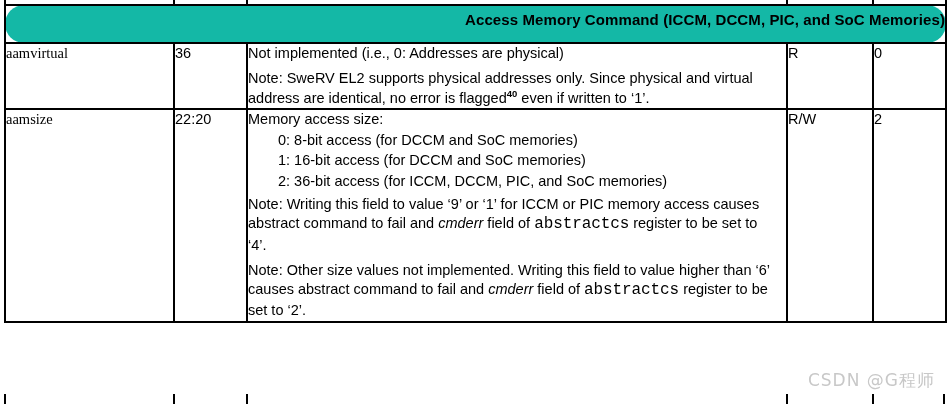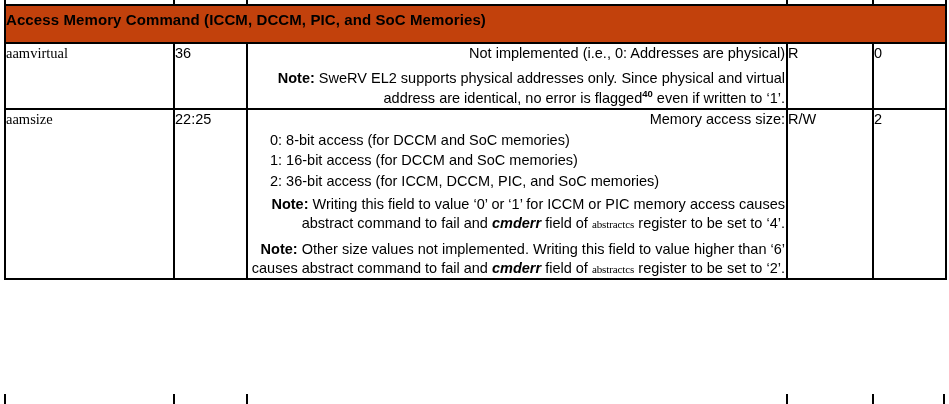--- a/index.html
+++ b/index.html
@@ -47,61 +47,61 @@
   col.c-bits  { width:  73px; }
   col.c-desc  { width: 540px; }
   col.c-acc   { width:  86px; }
   col.c-rst   { width:  73px; }
 
   
   tr.sliver td { height: 4px; border-top: none; border-bottom: 2px solid #000000; padding: 0; }
 
   
   tr.group-row td {
-    background: #c2410c;
-    text-align: left;
+    background: #14b8a6;
+    text-align: right;
     font-weight: bold;
     font-size: 15px;
     height: 29px;
     padding: 4px 0 3px 0;
     letter-spacing: 0.1px;
+    border-radius: 19px;
   }
 
   
   td.cell {
     padding: 6px 8px 8px 9px;
   }
   td.cell-name   { padding-left: 9px; font-family: Liberation Serif, serif; }
   td.cell-bits   { padding-left: 10px; }
   td.cell-desc   { padding-left: 8px; padding-right: 6px; }
   td.cell-acc    { padding-left: 10px; }
   td.cell-rst    { padding-left: 10px; }
 
   .para {
-    margin: 0 1px 6px 0;
-    text-align: right;
+    margin: 0 9px 6px 0;
   }
   .para:last-child { margin-bottom: 0; }
   .para.tight { margin-bottom: 0; }
 
   .bullet-list {
     margin: 2px 0 4px 0;
     padding: 0;
     list-style: none;
   }
   .bullet-list li {
     margin: 0 0 1px 0;
-    padding-left: 22px;
-  }
-
-  b.note-lbl { font-weight: bold; }
-  i.ital { font-style: italic; font-weight: bold; }
+    padding-left: 30px;
+  }
+
+  b.note-lbl { font-weight: normal; }
+  i.ital { font-style: italic; }
   code.mono {
-    font-family: Liberation Serif, serif;
-    font-size: 11px;
+    font-family: Liberation Mono, monospace;
+    font-size: 16px;
     letter-spacing: -0.1px;
   }
   sup.fn { font-size: 9.5px; vertical-align: super; line-height: 0; font-weight: bold; }
 
   
   .watermark {
     position: absolute;
     right: 14px;
     bottom: 12px;
     font-size: 17px;
@@ -163,41 +163,42 @@
         <td class="cell cell-desc">
           <p class="para">Not implemented (i.e., 0: Addresses are physical)</p>
           <p class="para tight"><b class="note-lbl">Note:</b><span> SweRV EL2 supports physical addresses only.  Since physical and virtual address are identical, no error is flagged</span><sup class="fn">40</sup><span> even if written to ‘1’.</span></p>
         </td>
         <td class="cell cell-acc">R</td>
         <td class="cell cell-rst">0</td>
       </tr>
 
       <tr>
         <td class="cell cell-name">aamsize</td>
-        <td class="cell cell-bits">22:25</td>
+        <td class="cell cell-bits">22:20</td>
         <td class="cell cell-desc">
           <p class="para tight">Memory access size:</p>
           <ul class="bullet-list">
             <li>0: 8-bit access (for DCCM and SoC memories)</li>
             <li>1: 16-bit access (for DCCM and SoC memories)</li>
             <li>2: 36-bit access (for ICCM, DCCM, PIC, and SoC memories)</li>
           </ul>
-          <p class="para"><b class="note-lbl">Note:</b><span> Writing this field to value ‘0’ or ‘1’ for ICCM or PIC memory access causes abstract command to fail and </span><i class="ital">cmderr</i><span> field of </span><code class="mono">abstractcs</code><span> register to be set to ‘4’.</span></p>
+          <p class="para"><b class="note-lbl">Note:</b><span> Writing this field to value ‘9’ or ‘1’ for ICCM or PIC memory access causes abstract command to fail and </span><i class="ital">cmderr</i><span> field of </span><code class="mono">abstractcs</code><span> register to be set to ‘4’.</span></p>
           <p class="para tight"><b class="note-lbl">Note:</b><span> Other size values not implemented.  Writing this field to value higher than ‘6’ causes abstract command to fail and </span><i class="ital">cmderr</i><span> field of </span><code class="mono">abstractcs</code><span> register to be set to ‘2’.</span></p>
         </td>
         <td class="cell cell-acc">R/W</td>
         <td class="cell cell-rst">2</td>
       </tr>
 
     </tbody>
   </table>
 
   <div class="bottom-sliver">
     <div class="vline edge-l"></div>
     <div class="vline" style="left:169px"></div>
     <div class="vline" style="left:242px"></div>
     <div class="vline" style="left:782px"></div>
     <div class="vline" style="left:868px"></div>
     <div class="vline edge-r"></div>
   </div>
 
+  <div class="watermark">CSDN @G程师</div>
 
 </div>
 
 </body></html>

